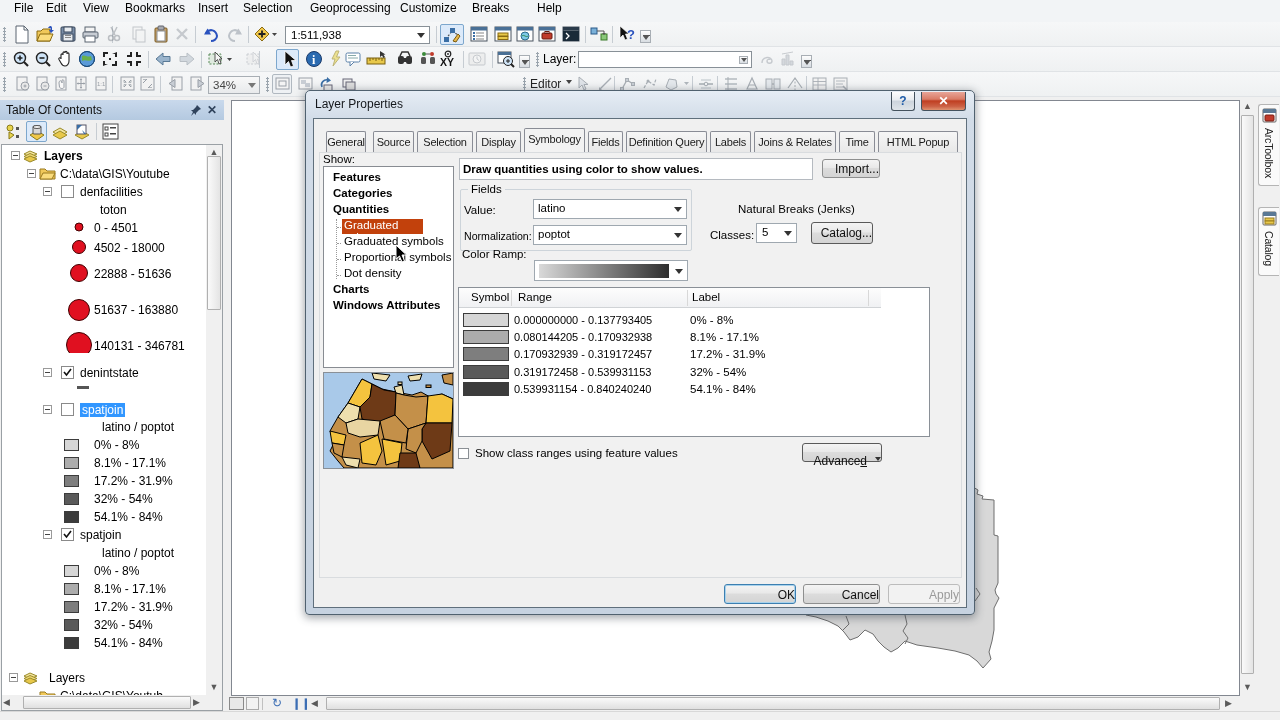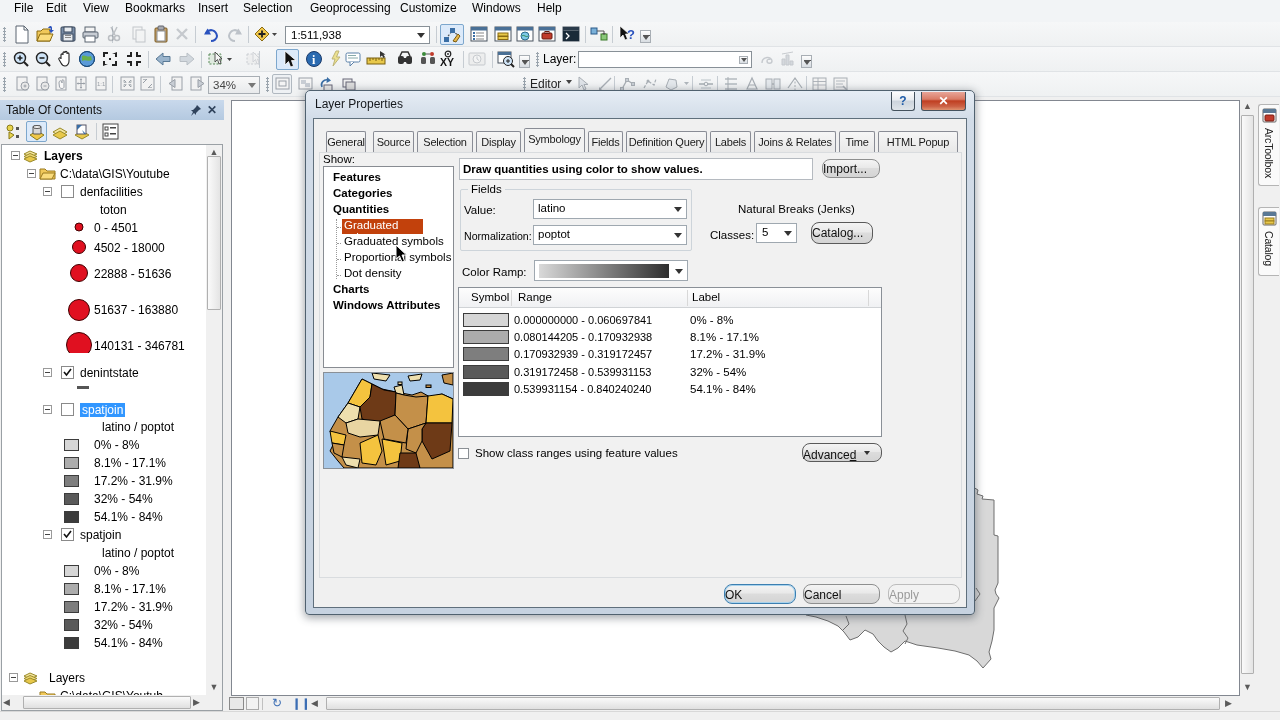--- a/index.html
+++ b/index.html
@@ -48,35 +48,35 @@
 #closebtn { left:615px; width:45px; background:linear-gradient(#e8a598,#d97b66 40%,#c03f22 50%,#cc6145 80%,#e0926f); border-radius:0 0 3px 3px; font-size:12px; font-weight:bold; padding-top:2px; }
 
 .tab { position:absolute; top:12px; height:21px; white-space:nowrap; overflow:hidden; background:linear-gradient(#f6f6f6,#e8e8e8); border:1px solid #898c95; border-bottom:none; border-radius:2px 2px 0 0; text-align:center; font-size:11px; letter-spacing:-0.2px; padding-top:4px; color:#1a1a1a; }
 .tab.active { top:9px; height:24px; background:#f2f2f2; z-index:5; }
 #tabpage { position:absolute; left:5px; top:33px; width:643px; height:426px; border:1px solid #d9dcdf; background:#f1f1f1; }
 
 .combo { position:absolute; background:#fff; border:1px solid #9fa8b0; }
 .combo .arr { position:absolute; right:4px; top:50%; margin-top:-2px; width:0; height:0; border:4px solid transparent; border-top:5px solid #333; }
 .gbox { position:absolute; border:1px solid #cdd4da; border-radius:2px; }
 .gbox > .glabel { position:absolute; left:7px; top:-7px; background:#f1f1f1; padding:0 3px; font-size:11.5px; }
-.btn { position:absolute; background:linear-gradient(#f4f4f4,#e9e9e9 45%,#dcdcdc 50%,#d4d4d4); border:1px solid #8e8f8f; border-radius:8px; text-align:left; font-size:12px; color:#111; }
+.btn { position:absolute; background:linear-gradient(#f4f4f4,#e9e9e9 45%,#dcdcdc 50%,#d4d4d4); border:1px solid #8e8f8f; border-radius:3px; text-align:right; font-size:12px; color:#111; }
 </style>
 </head>
 <body>
 
 <div id="menubar" class="abs">
     <span style="left:14px">File</span>
     <span style="left:46px">Edit</span>
     <span style="left:83px">View</span>
     <span style="left:125px">Bookmarks</span>
     <span style="left:198px">Insert</span>
     <span style="left:243px">Selection</span>
     <span style="left:310px">Geoprocessing</span>
     <span style="left:400px">Customize</span>
-    <span style="left:472px">Windows</span>
+    <span style="left:472px">Breaks</span>
     <span style="left:537px">Help</span>
   </div>
 
 <div id="tb1" class="tbrow abs">
   <div class="grip" style="left:3px"></div>
   <svg class="ticon" style="left:13px">
       <path d="M 3 1 L 11 1 L 15 5 L 15 18 L 3 18 Z" fill="#fff" stroke="#5a6570"></path>
       <path d="M 11 1 L 11 5 L 15 5" fill="none" stroke="#5a6570"></path>
     </svg>
   <svg class="ticon" style="left:36px">
@@ -696,52 +696,52 @@
     <div class="abs" style="left:150px;top:85px">Value:</div>
     <div class="combo" style="left:219px;top:80px;width:154px;height:20px"><span style="margin:2px 0 0 4px;display:inline-block">latino</span><span class="arr"></span></div>
     <div class="abs" style="left:150px;top:111px;font-size:10.6px">Normalization:</div>
     <div class="combo" style="left:219px;top:106px;width:154px;height:20px"><span style="margin:2px 0 0 4px;display:inline-block">poptot</span><span class="arr"></span></div>
 
     <div class="abs" style="left:424px;top:84px">Natural Breaks (Jenks)</div>
     <div class="abs" style="left:396px;top:110px">Classes:</div>
     <div class="combo" style="left:442px;top:104px;width:41px;height:20px"><span style="margin:2px 0 0 5px;display:inline-block">5</span><span class="arr"></span></div>
     <div class="btn" style="left:497px;top:103px;width:62px;height:22px;padding-top:3px;border-color:#5a5a5a">Catalog...</div>
 
-    <div class="abs" style="left:148px;top:147px">Color Ramp:</div>
+    <div class="abs" style="left:148px;top:129px">Color Ramp:</div>
     <div class="combo" style="left:220px;top:141px;width:154px;height:21px">
       <div class="abs" style="left:4px;top:3px;width:130px;height:14px;background:linear-gradient(90deg,#d9d9d9,#2e2e2e)"></div>
       <span class="arr"></span>
     </div>
 
-    <div class="abs" style="left:144px;top:168px;width:424px;height:150px;background:#fff;border:1px solid #8a9097">
+    <div class="abs" style="left:144px;top:168px;width:472px;height:150px;background:#fff;border:1px solid #8a9097">
       <div class="abs" style="left:0;top:0;width:422px;height:20px;background:linear-gradient(#fdfdfd,#f0f1f3);border-bottom:1px solid #d0d3d6">
         <span class="abs" style="left:12px;top:3px">Symbol</span>
         <span class="abs" style="left:59px;top:3px">Range</span>
         <span class="abs" style="left:233px;top:3px">Label</span>
         <span class="abs" style="left:52px;top:2px;width:1px;height:16px;background:#d8d8d8"></span>
         <span class="abs" style="left:228px;top:2px;width:1px;height:16px;background:#d8d8d8"></span>
         <span class="abs" style="left:409px;top:2px;width:1px;height:16px;background:#d8d8d8"></span>
       </div>
       <div class="sw" style="left:4px;top:25px;width:46px;height:14px;background:#d6d6d6"></div>
       <div class="sw" style="left:4px;top:42px;width:46px;height:14px;background:#acacac"></div>
       <div class="sw" style="left:4px;top:59px;width:46px;height:14px;background:#7e7e7e"></div>
       <div class="sw" style="left:4px;top:77px;width:46px;height:14px;background:#5a5a5a"></div>
       <div class="sw" style="left:4px;top:94px;width:46px;height:14px;background:#3c3c3c"></div>
-      <div class="abs trf" style="left:55px;top:26px">0.000000000 - 0.060697841</div>
+      <div class="abs trf" style="left:55px;top:26px">0.000000000 - 0.137793405</div>
       <div class="abs trf" style="left:55px;top:43px">0.080144205 - 0.170932938</div>
       <div class="abs trf" style="left:55px;top:60px">0.170932939 - 0.319172457</div>
       <div class="abs trf" style="left:55px;top:78px">0.319172458 - 0.539931153</div>
       <div class="abs trf" style="left:55px;top:95px">0.539931154 - 0.840240240</div>
       <div class="abs" style="left:231px;top:26px">0% - 8%</div>
       <div class="abs" style="left:231px;top:43px">8.1% - 17.1%</div>
       <div class="abs" style="left:231px;top:60px">17.2% - 31.9%</div>
       <div class="abs" style="left:231px;top:78px">32% - 54%</div>
       <div class="abs" style="left:231px;top:95px">54.1% - 84%</div>
     </div>
     <div class="abs" style="left:144px;top:329px;width:11px;height:11px;background:#fff;border:1px solid #8a8f94"></div>
     <div class="abs" style="left:161px;top:328px">Show class ranges using feature values</div>
-    <div class="btn" style="left:488px;top:324px;width:80px;height:19px;padding-top:4px;border-color:#5a5a5a">Advance<u>d</u><span style="display:inline-block;margin-left:8px;width:0;height:0;border:3.5px solid transparent;border-top:4.5px solid #333;vertical-align:1px"></span></div>
+    <div class="btn" style="left:488px;top:324px;width:80px;height:19px;padding-top:10px;border-color:#5a5a5a">Advance<u>d</u><span style="display:inline-block;margin-left:8px;width:0;height:0;border:3.5px solid transparent;border-top:4.5px solid #333;vertical-align:1px"></span></div>
 
     <div class="btn" style="left:410px;top:465px;width:72px;height:20px;padding-top:3px;border-color:#3c7fb1;box-shadow:0 0 0 1px #a8d2ec inset">OK</div>
     <div class="btn" style="left:489px;top:465px;width:77px;height:20px;padding-top:3px">Cancel</div>
     <div class="btn" style="left:574px;top:465px;width:72px;height:20px;padding-top:3px;color:#9a9a9a;background:#f2f2f2;border-color:#bcbcbc">Apply</div>
   </div>
 </div>
 
 </body></html>

